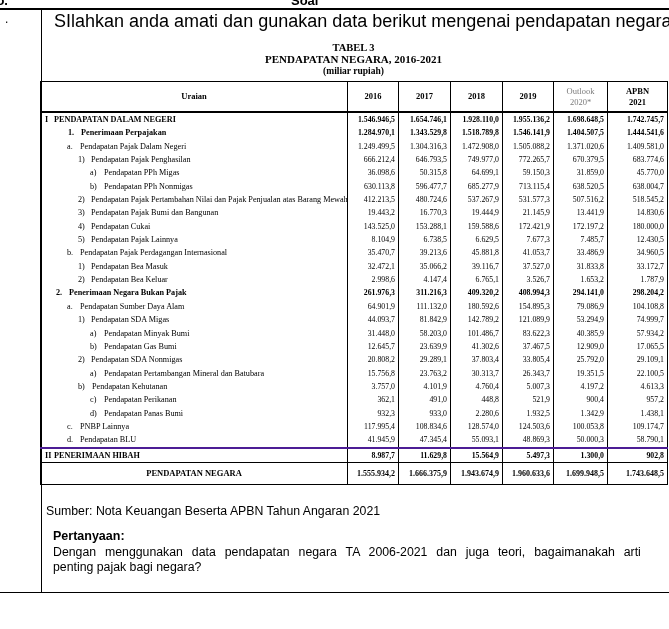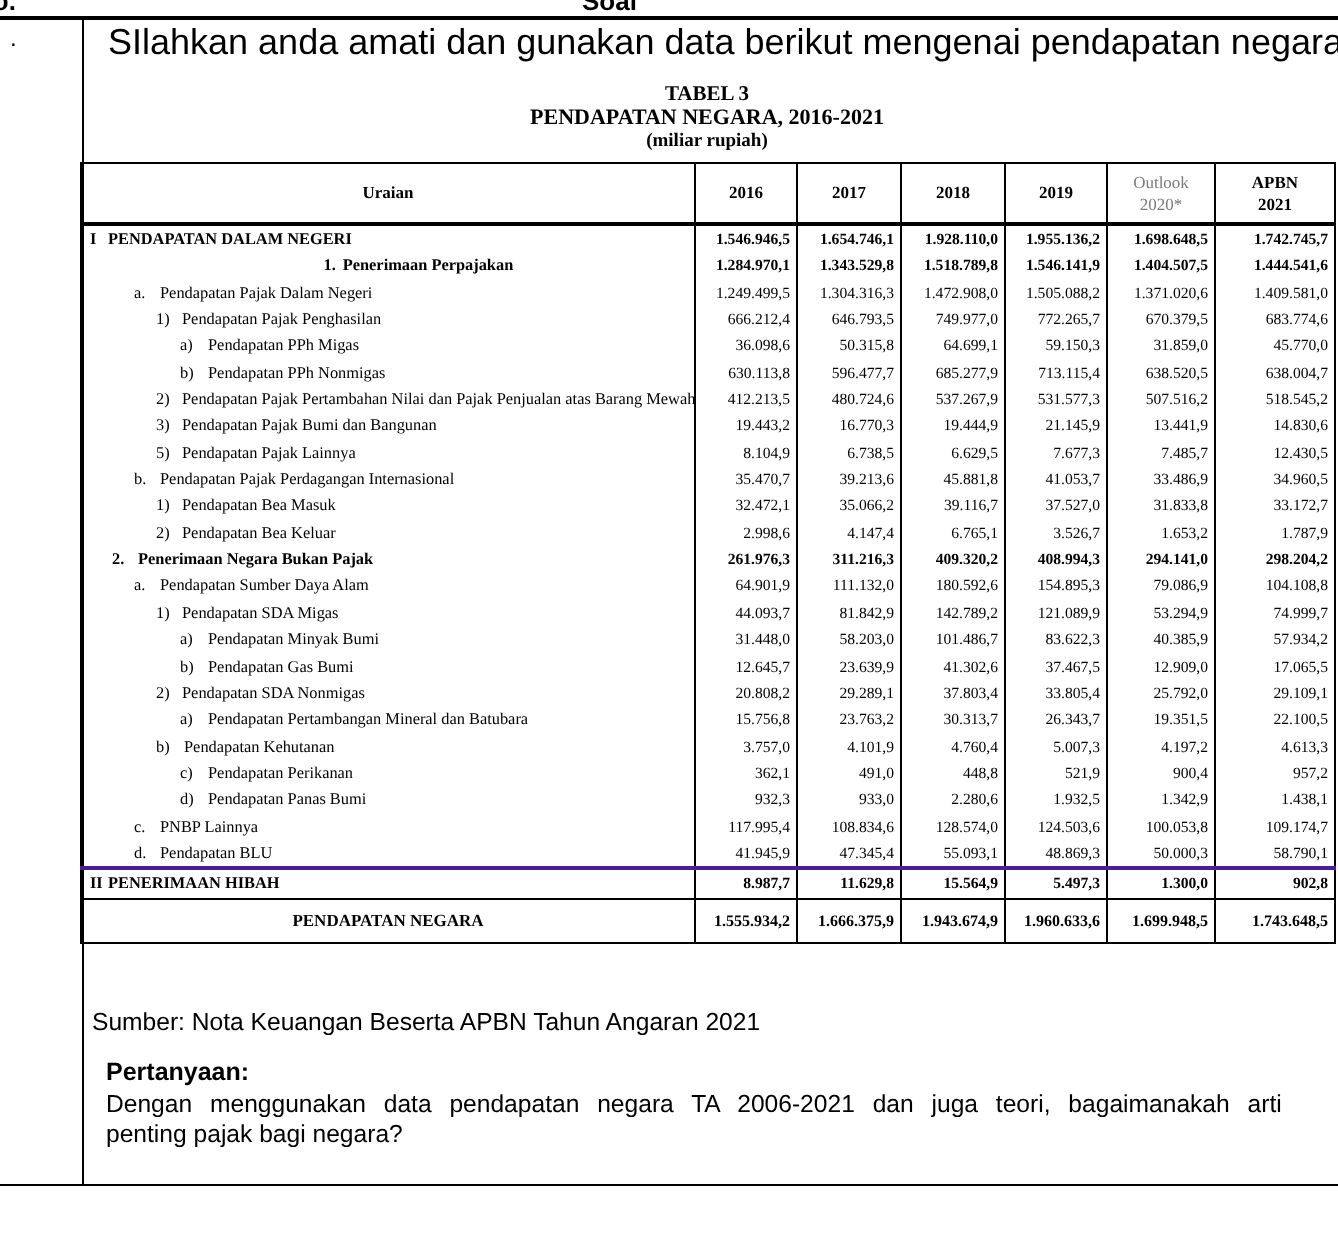--- a/index.html
+++ b/index.html
@@ -99,21 +99,21 @@
       <tr class="b">
         <td class="lab" style="padding-left: 4px;"><span class="mk" style="width: 9px;">I</span><span>PENDAPATAN DALAM NEGERI</span></td>
         <td class="val">1.546.946,5</td>
         <td class="val">1.654.746,1</td>
         <td class="val">1.928.110,0</td>
         <td class="val">1.955.136,2</td>
         <td class="val">1.698.648,5</td>
         <td class="val">1.742.745,7</td>
       </tr>
       <tr class="b">
-        <td class="lab" style="padding-left: 27px; text-align: center;"><span class="mk" style="width: 13px;">1.</span><span>Penerimaan Perpajakan</span></td>
+        <td class="lab" style="padding-left: 27px;"><span class="mk" style="width: 13px;">1.</span><span>Penerimaan Perpajakan</span></td>
         <td class="val">1.284.970,1</td>
         <td class="val">1.343.529,8</td>
         <td class="val">1.518.789,8</td>
         <td class="val">1.546.141,9</td>
         <td class="val">1.404.507,5</td>
         <td class="val">1.444.541,6</td>
       </tr>
       <tr>
         <td class="lab" style="padding-left: 26px;"><span class="mk" style="width: 13px;">a.</span><span>Pendapatan Pajak Dalam Negeri</span></td>
         <td class="val">1.249.499,5</td>
@@ -160,20 +160,29 @@
         <td class="val">518.545,2</td>
       </tr>
       <tr>
         <td class="lab" style="padding-left: 37px;"><span class="mk" style="width: 13px;">3)</span><span>Pendapatan Pajak Bumi dan Bangunan</span></td>
         <td class="val">19.443,2</td>
         <td class="val">16.770,3</td>
         <td class="val">19.444,9</td>
         <td class="val">21.145,9</td>
         <td class="val">13.441,9</td>
         <td class="val">14.830,6</td>
+      </tr>
+      <tr>
+        <td class="lab" style="padding-left: 37px;"><span class="mk" style="width: 13px;">4)</span><span>Pendapatan Cukai</span></td>
+        <td class="val">143.525,0</td>
+        <td class="val">153.288,1</td>
+        <td class="val">159.588,6</td>
+        <td class="val">172.421,9</td>
+        <td class="val">172.197,2</td>
+        <td class="val">180.000,0</td>
       </tr>
       <tr>
         <td class="lab" style="padding-left: 37px;"><span class="mk" style="width: 13px;">5)</span><span>Pendapatan Pajak Lainnya</span></td>
         <td class="val">8.104,9</td>
         <td class="val">6.738,5</td>
         <td class="val">6.629,5</td>
         <td class="val">7.677,3</td>
         <td class="val">7.485,7</td>
         <td class="val">12.430,5</td>
       </tr>

